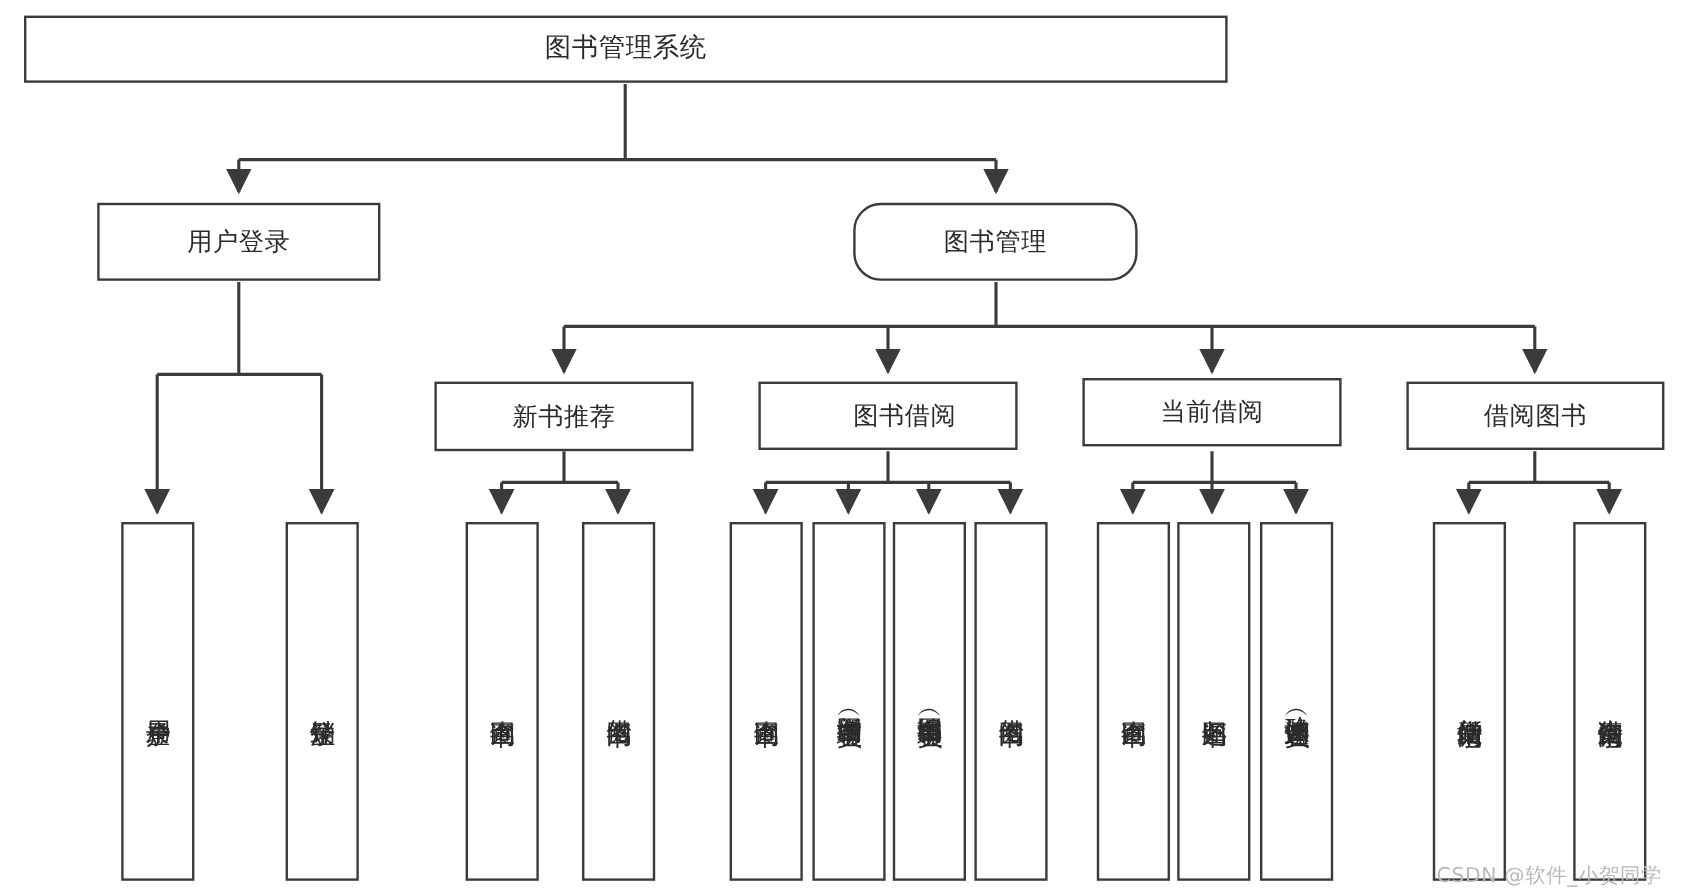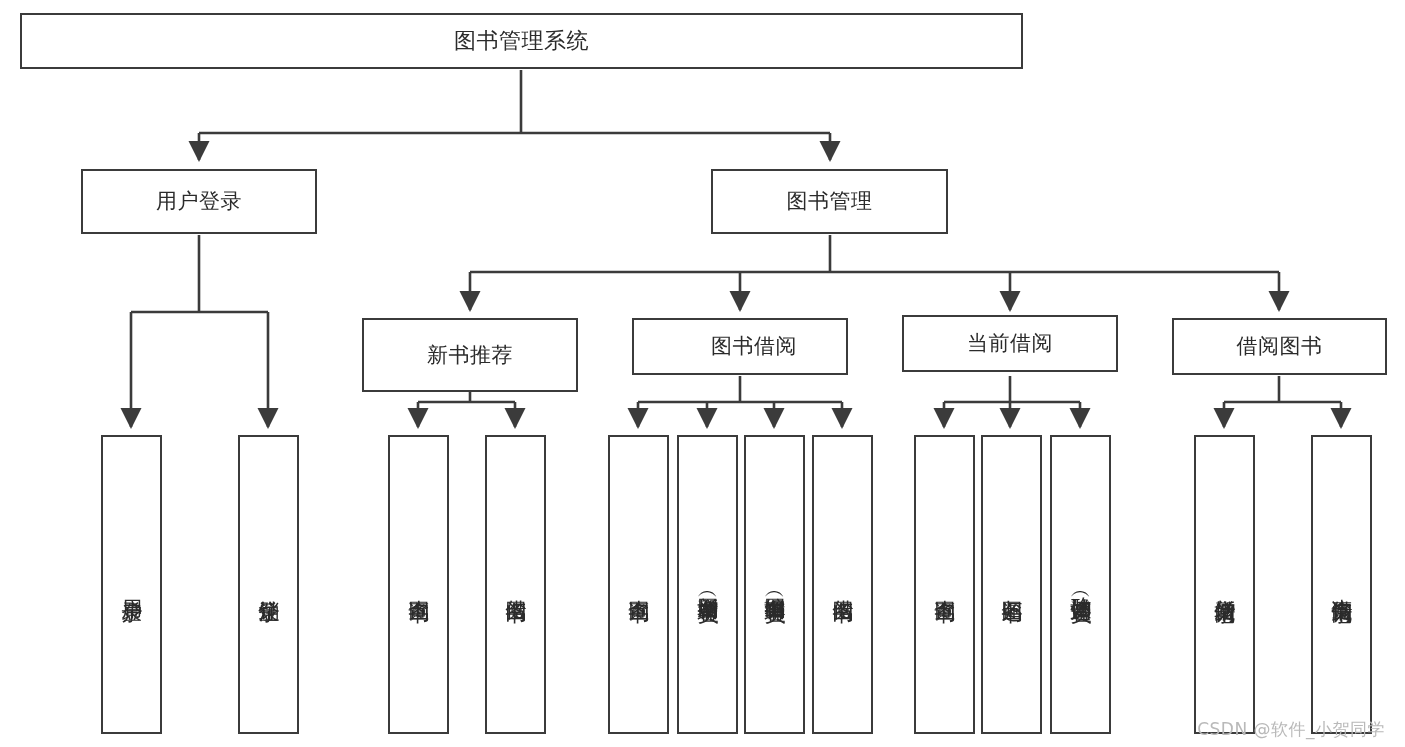--- a/index.html
+++ b/index.html
@@ -136,25 +136,25 @@
   </svg>
 
   <div class="node horiz root" style="left:20px; top:13px; width:1003px; height:56px;">
     <span class="label">图书管理系统</span>
   </div>
 
   <div class="node horiz" style="left:81px; top:169px; width:236px; height:65px;">
     <span class="label">用户登录</span>
   </div>
 
-  <div class="node horiz" style="left:711px; top:169px; width:237px; height:65px;">
+  <div class="node horiz" style="left:711px; top:169px; width:237px; height:65px;border-radius:23px;">
     <span class="label">图书管理</span>
   </div>
 
-  <div class="node horiz" style="left:362px; top:318px; width:216px; height:74px;">
+  <div class="node horiz" style="left:362px; top:318px; width:216px; height:58px;">
     <span class="label">新书推荐</span>
   </div>
 
   <div class="node horiz" style="left:632px; top:318px; width:216px; height:57px;padding-left:28px;">
     <span class="label">图书借阅</span>
   </div>
 
   <div class="node horiz" style="left:902px; top:315px; width:216px; height:57px;">
     <span class="label">当前借阅</span>
   </div>

